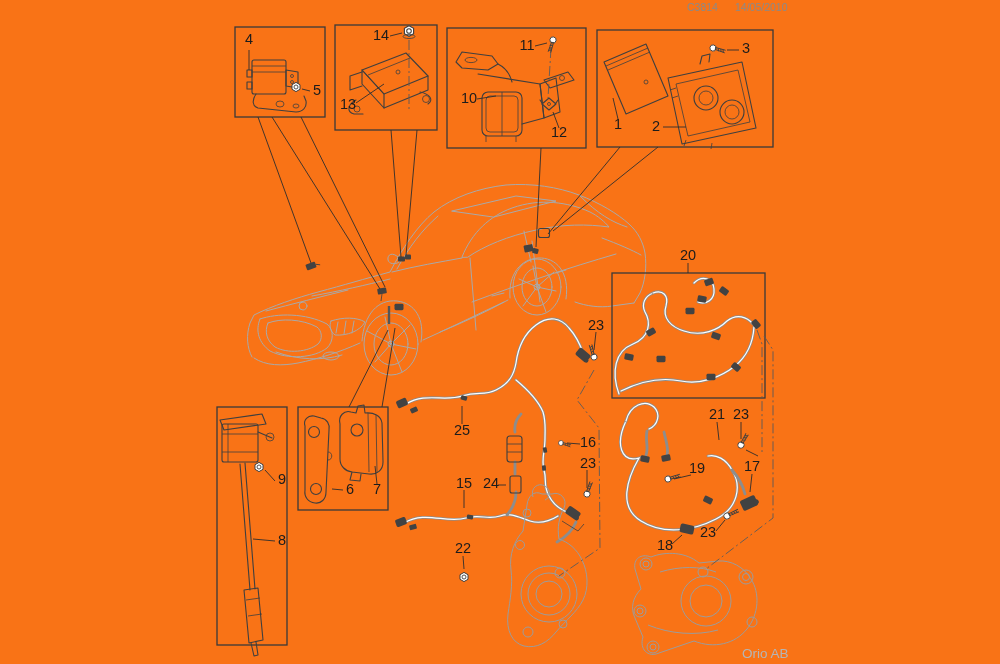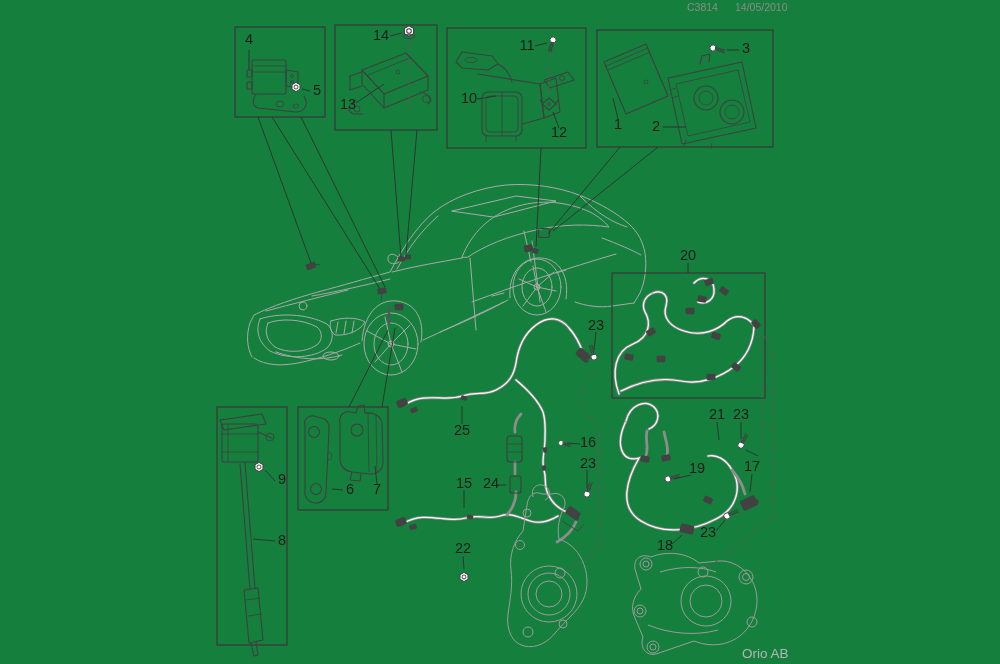--- a/index.html
+++ b/index.html
@@ -1,16 +1,16 @@
 <!DOCTYPE html>
 <html><head>
 <meta charset="utf-8">
 <style>
   html,body{margin:0;padding:0;background:#fff;}
-  .stage{position:relative;width:1000px;height:664px;background:#15803d;overflow:hidden;
+  .stage{position:relative;width:1000px;height:664px;background:#f97316;overflow:hidden;
          font-family:"Liberation Sans", sans-serif;}
   svg{display:block}
   
   .ln{stroke:#3f3f3f;fill:none;stroke-width:1.1;stroke-linejoin:round;stroke-linecap:round}
   .lnt{stroke:#3f3f3f;fill:none;stroke-width:.8;stroke-linejoin:round}
   .box{stroke:#3a3a3a;fill:none;stroke-width:1.3}
   
   .ld{stroke:#2e2e2e;fill:none;stroke-width:.9}
   
   .car{stroke:#a9a9a9;fill:none;stroke-width:1;stroke-linejoin:round;stroke-linecap:round}

